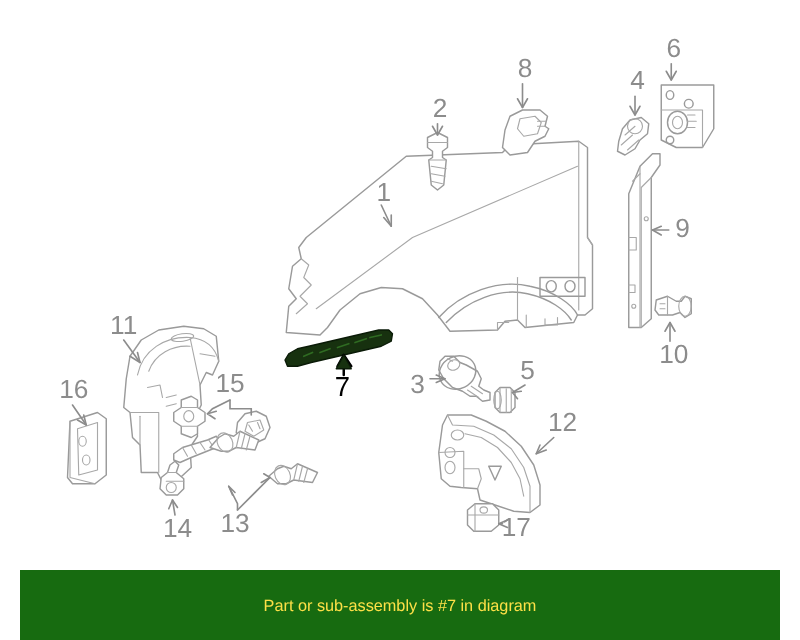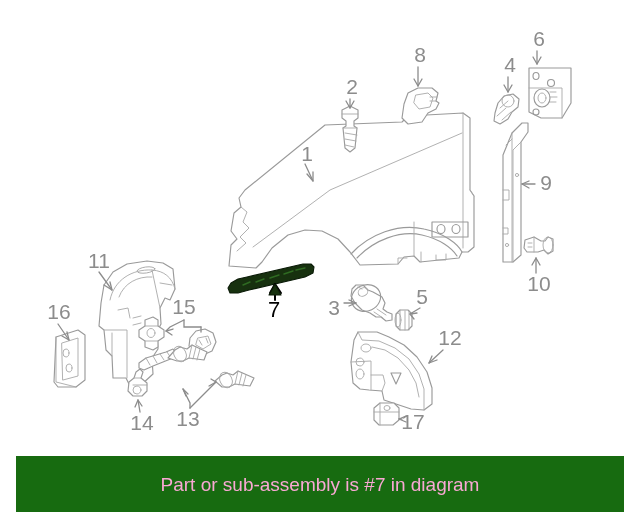--- a/index.html
+++ b/index.html
@@ -97,23 +97,23 @@
     background: #176b10;
     box-sizing: border-box;
     display: flex;
     flex-direction: column;
     align-items: center;
     justify-content: center;
     color: #000000;
   }
   .banner-line {
     font-family: "Liberation Sans", sans-serif;
-    font-size: 19px;
+    font-size: 13px;
     line-height: 21px;
-    color: #f9a8d4;
+    color: #fde047;
     white-space: nowrap;
   }
 </style>
 </head>
 <body>
 
 <div id="diagram-root">
 
   <svg id="parts-svg" viewBox="0 0 640 512">
 

